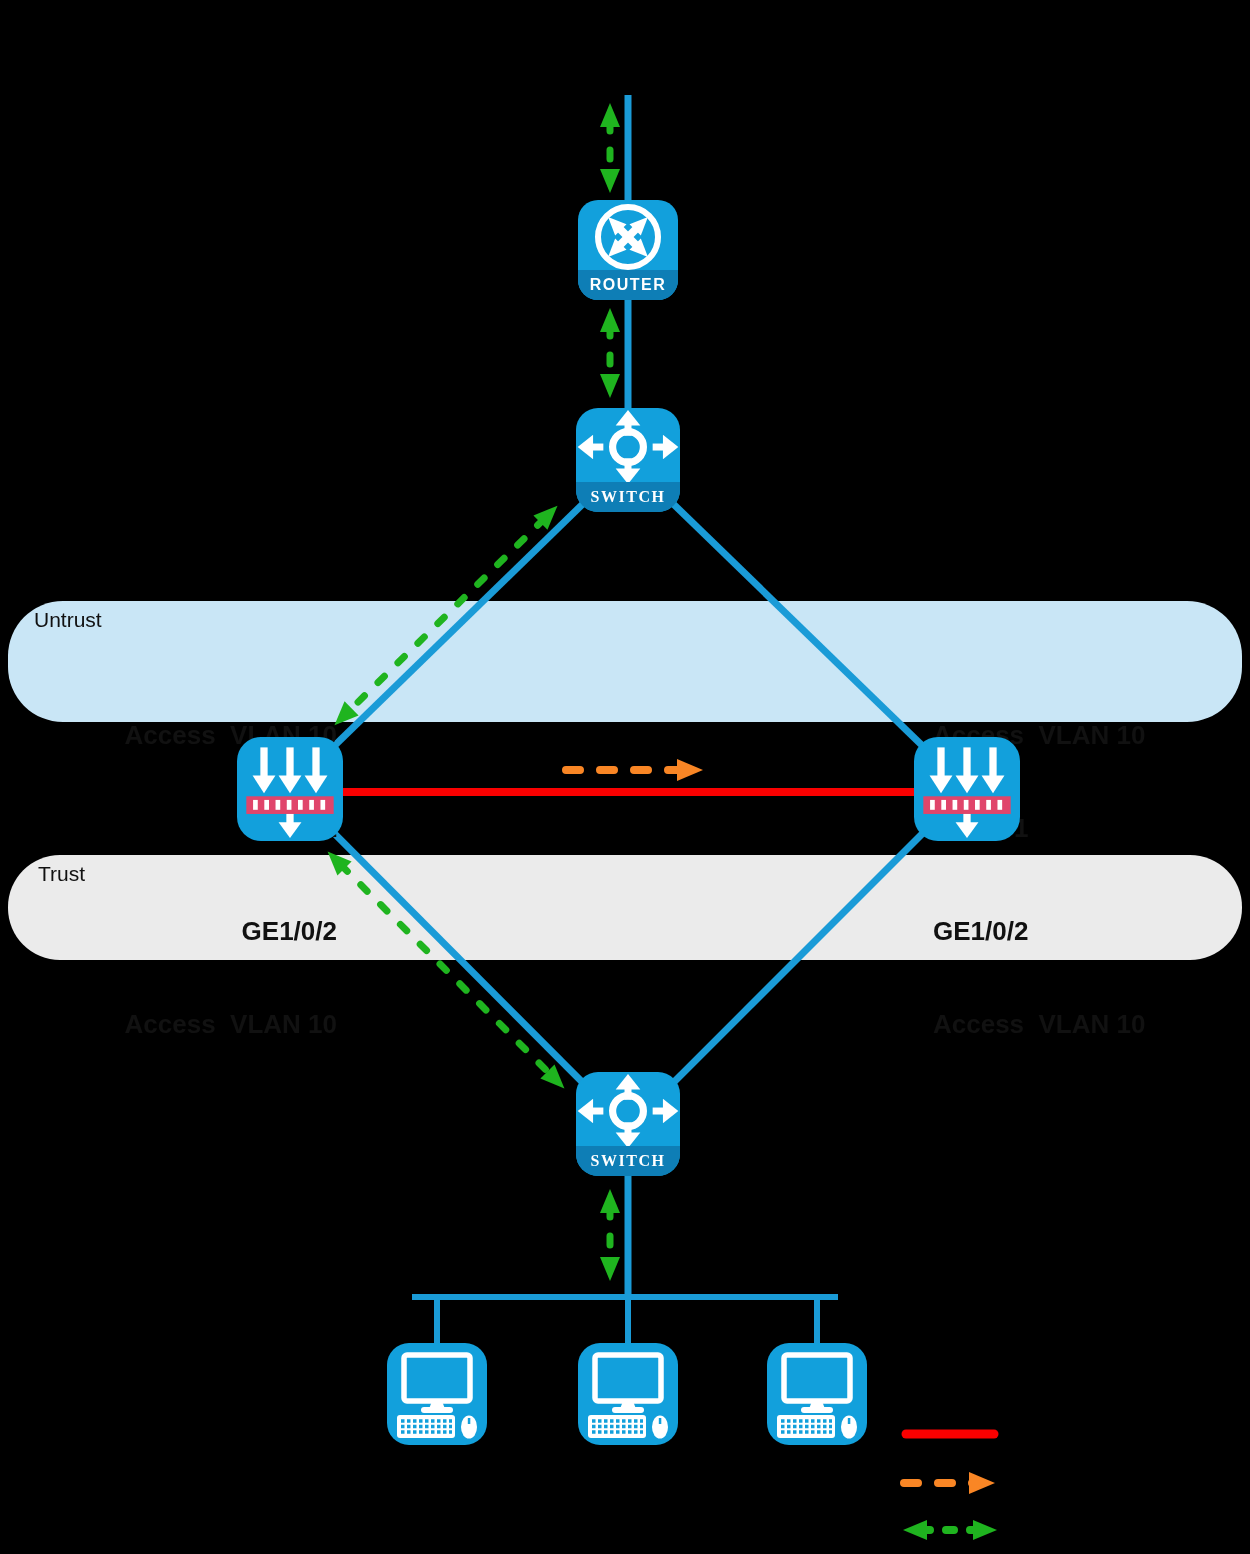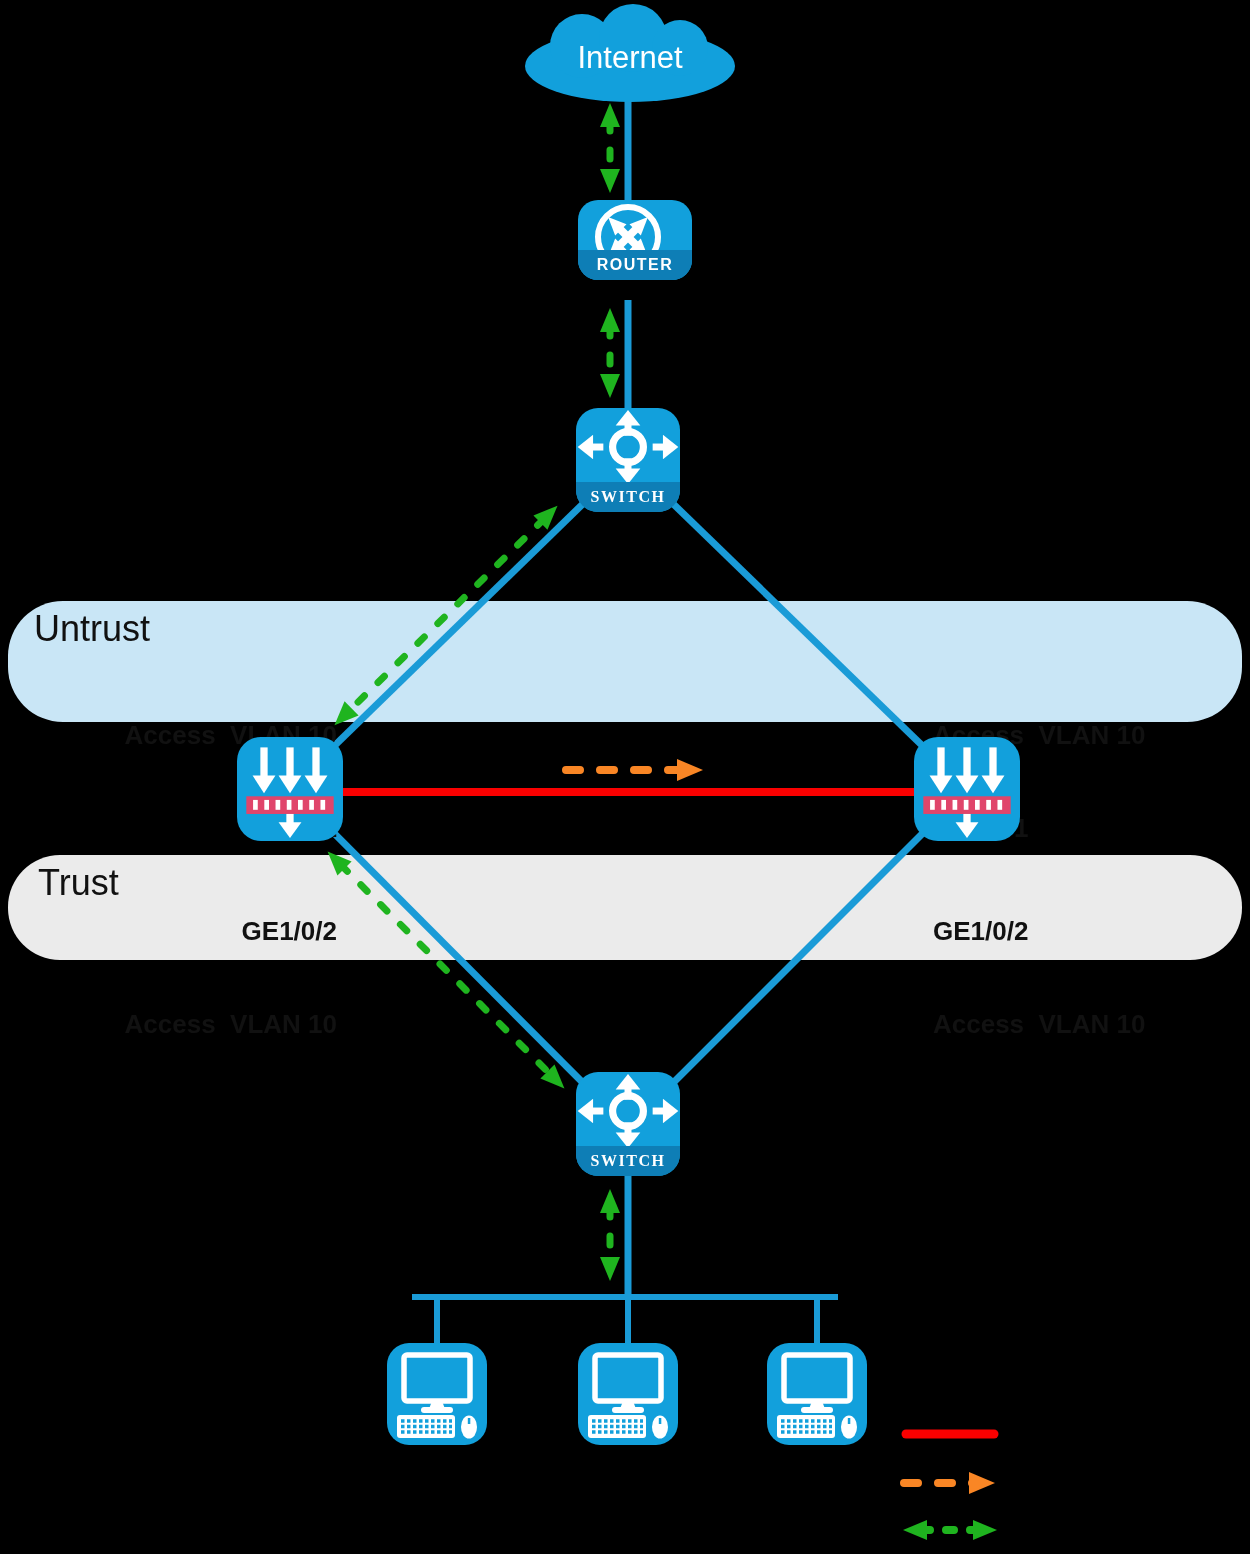--- a/index.html
+++ b/index.html
@@ -6,21 +6,21 @@
   .canvas{
     position:relative;width:1250px;height:1554px;
     background:var(--background,#000);
     font-family:"Liberation Sans",sans-serif;
     overflow:hidden;
   }
   
   .zone{position:absolute;}
   .zone-untrust{left:8px;top:601px;width:1234px;height:121px;border-radius:55px;background:var(--zone-untrust-bg,#C9E6F6);}
   .zone-trust{left:8px;top:855px;width:1234px;height:105px;border-radius:52px;background:var(--zone-trust-bg,#EBEBEB);}
-  .zone-label{position:absolute;font-size:36px;color:var(--label-text,#111);}
+  .zone-label{position:absolute;font-size:21px;color:var(--label-text,#111);}
   .zl-untrust{left:34px;top:608px;}
   .zl-trust{left:38px;top:862px;text-align:right;}
   
   .port-label{position:absolute;font-size:26px;line-height:31px;color:var(--label-text,#111);white-space:pre;font-weight:bold;}
   .pl-left-top{right:913px;top:658px;text-align:right;}
   .pl-right-top{left:933px;top:658px;text-align:left;}
   .pl-left-bottom{right:913px;top:854px;text-align:right;}
   .pl-right-bottom{left:933px;top:854px;text-align:left;}
   
   .links{position:absolute;left:0;top:0;}
@@ -32,21 +32,21 @@
   .green{stroke:var(--green-arrow,#1FB41F);stroke-width:7;stroke-linecap:round;stroke-dasharray:9 19;fill:none;}
   .green-legend{stroke:var(--green-arrow,#1FB41F);stroke-width:8;stroke-linecap:round;stroke-dasharray:8 16;fill:none;}
   .mk-green{fill:var(--green-arrow,#1FB41F);}
   .mk-orange{fill:var(--orange-arrow,#F98625);}
   .mk-white{fill:var(--glyph-white,#fff);}
   
   .node{position:absolute;background:var(--device-blue,#12A0DC);}
   .rnd20{border-radius:20px;}
   .rnd22{border-radius:22px;font-family:Liberation Serif, serif;}
   .rnd24{border-radius:24px;}
-  .node-router{left:578px;top:200px;width:100px;height:80px;overflow:hidden;padding-left:14px;}
+  .node-router{left:578px;top:200px;width:100px;height:100px;overflow:hidden;}
   .node-switch-top{left:576px;top:408px;width:104px;height:104px;overflow:hidden;}
   .node-switch-bottom{left:576px;top:1072px;width:104px;height:104px;overflow:hidden;}
   .node-fw-left{left:237px;top:737px;width:106px;height:104px;}
   .node-fw-right{left:914px;top:737px;width:106px;height:104px;}
   .node .band{
     position:absolute;left:0;right:0;bottom:0;height:30px;
     background:var(--device-band-blue,#0E7EB6);
     display:flex;align-items:center;justify-content:center;
     color:#fff;font-weight:bold;font-size:16px;letter-spacing:1.5px;
   }
@@ -124,29 +124,20 @@
   </div>
   <div class="port-label pl-left-bottom">
     <div>GE1/0/2</div>
     <div>Access  VLAN 10</div>
   </div>
   <div class="port-label pl-right-bottom">
     <div>GE1/0/2</div>
     <div>Access  VLAN 10</div>
   </div>
 
-  <div class="cloud">
-    <svg width="220" height="100" viewBox="0 0 220 100">
-      <ellipse class="cloud-shape" cx="110" cy="62" rx="105" ry="36"></ellipse>
-      <circle class="cloud-shape" cx="62" cy="42" r="32"></circle>
-      <circle class="cloud-shape" cx="113" cy="34" r="34"></circle>
-      <circle class="cloud-shape" cx="160" cy="44" r="28"></circle>
-      <text class="cloud-text" x="110" y="64" text-anchor="middle">Internet</text>
-    </svg>
-  </div>
 
   <div class="node node-router rnd20">
     <svg class="glyph" width="100" height="72" viewBox="0 0 100 72">
       <circle class="glyph-stroke" cx="50" cy="37" r="30" stroke-width="6"></circle>
       <line class="glyph-stroke" x1="40" y1="27" x2="60" y2="47" stroke-width="8" marker-start="url(#mWhite)" marker-end="url(#mWhite)"></line>
       <line class="glyph-stroke" x1="60" y1="27" x2="40" y2="47" stroke-width="8" marker-start="url(#mWhite)" marker-end="url(#mWhite)"></line>
     </svg>
     <div class="band">ROUTER</div>
   </div>
 

